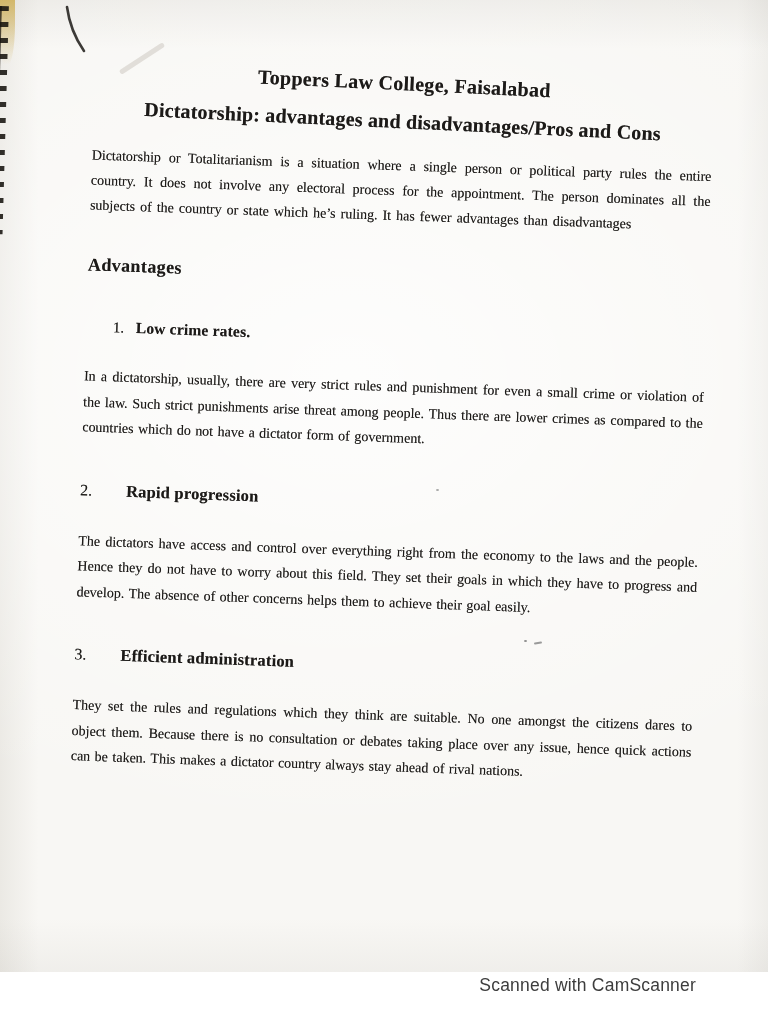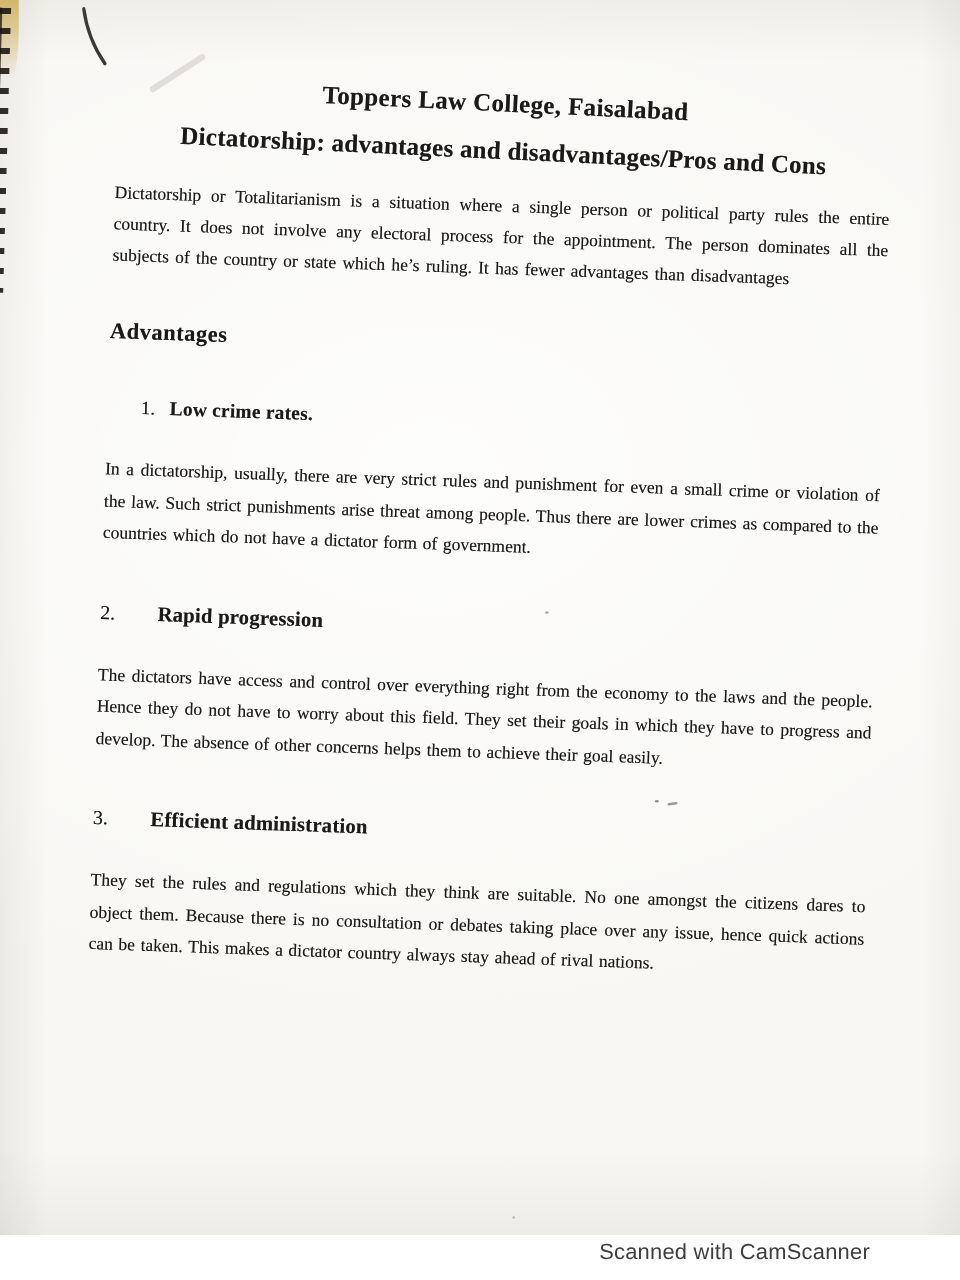--- a/index.html
+++ b/index.html
@@ -88,21 +88,21 @@
   .item.first { padding-left:27px; margin-top:42px; }
   .item.first .num { flex:0 0 23px; font-size:15px; }
   .item.first .ttl { font-size:15.5px; }
   .para {
     margin:28px 0 0;
     font-size:14px; line-height:25.5px; text-align:justify; word-spacing:1px;
   }
 
   
   .footer {
-    position:absolute; left:0; bottom:0; width:768px; height:36px;
+    position:absolute; left:0; bottom:0; width:768px; height:52px;
     background:#ffffff;
   }
   .footer .mark {
     position:absolute; right:72px; top:3px;
     font-family:"Liberation Sans", sans-serif;
     font-size:17.5px; color:#3d3d3d; letter-spacing:0.2px;
   }
 </style>
 </head>
 <body>

